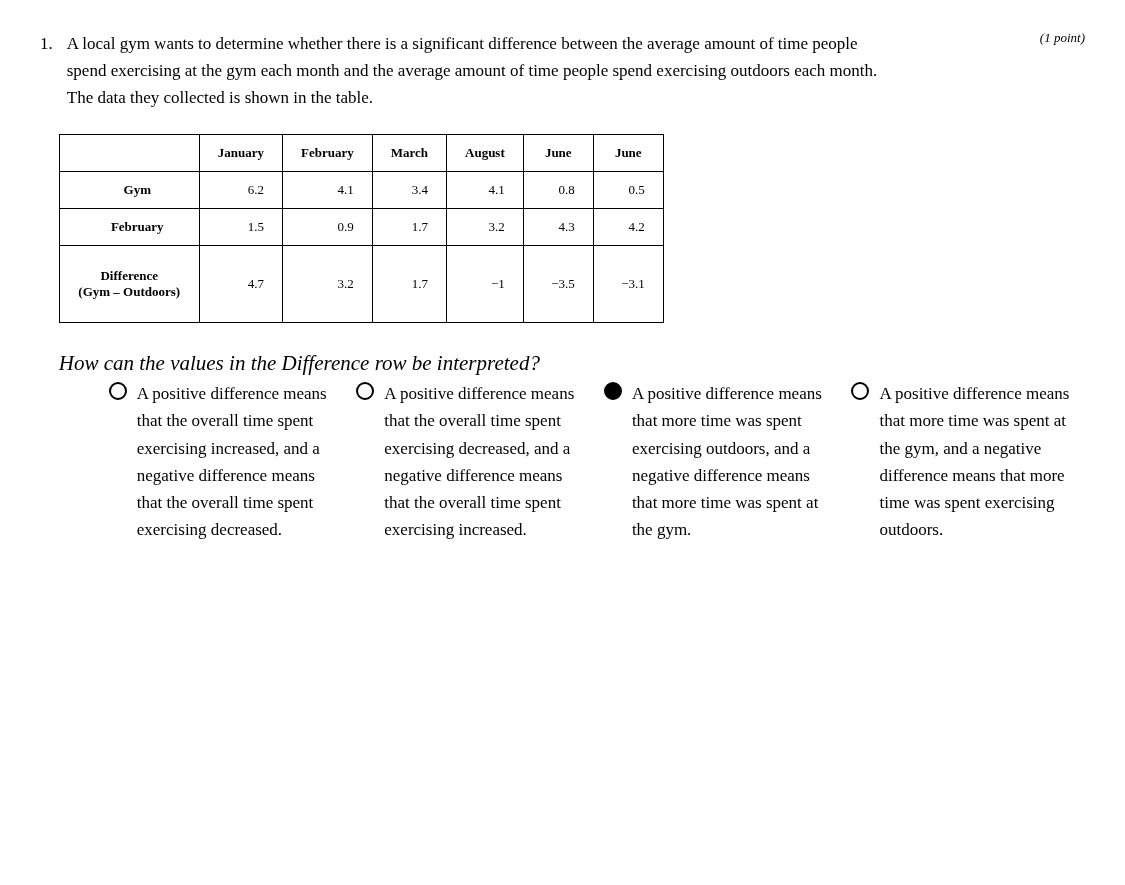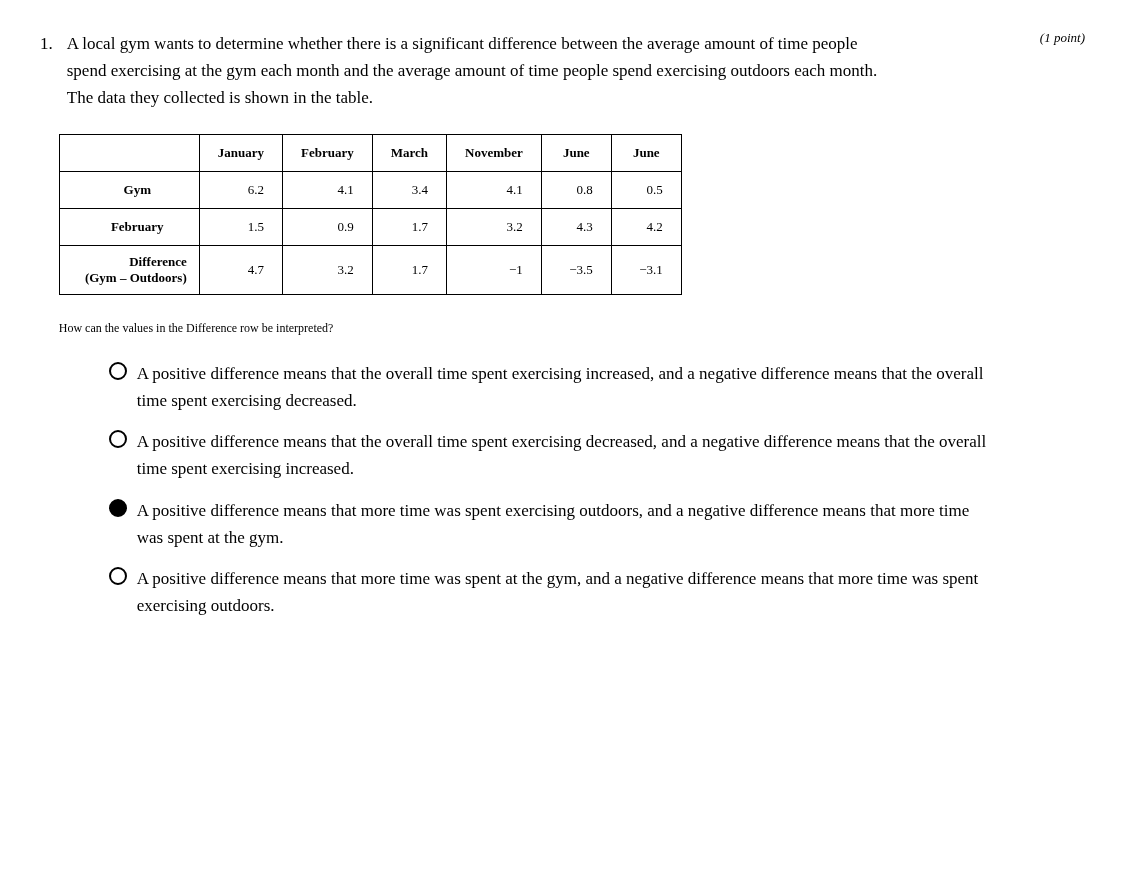--- a/index.html
+++ b/index.html
@@ -59,43 +59,43 @@
       min-width: 140px;
       padding-left: 34px;
     }
 
     table td.data-cell {
       min-width: 70px;
       text-align: right;
     }
 
     .diff-label {
-      text-align: right;
-      padding: 8px 12px;
+      text-align: center;
+      padding: 22px 12px;
     }
 
     .diff-label .top {
       display: block;
       font-weight: bold;
     }
 
     .diff-label .bottom {
       display: block;
       font-weight: bold;
     }
 
     .how-question {
-      font-size: 12px;
-      margin-bottom: 22px;
-      line-height: 1.6;
+      font-size: 21px;
+      line-height: 1.6;
+      font-style: italic;
     }
 
     .options {
       display: flex;
-      flex-direction: column;
+      flex-direction: row;
       gap: 14px;
       padding-left: 50px;
     }
 
     .option {
       display: flex;
       align-items: flex-start;
       gap: 10px;
       line-height: 1.6;
     }
@@ -150,21 +150,21 @@
     </div>
 
     <div class="table-wrapper">
       <table>
         <thead>
           <tr>
             <th style="min-width:140px;"></th>
             <th>January</th>
             <th>February</th>
             <th>March</th>
-            <th>November</th>
+            <th>August</th>
             <th>June</th>
             <th>June</th>
           </tr>
         </thead>
         <tbody>
           <tr>
             <td class="row-label">Gym</td>
             <td class="data-cell">6.2</td>
             <td class="data-cell">4.1</td>
             <td class="data-cell">3.4</td>

